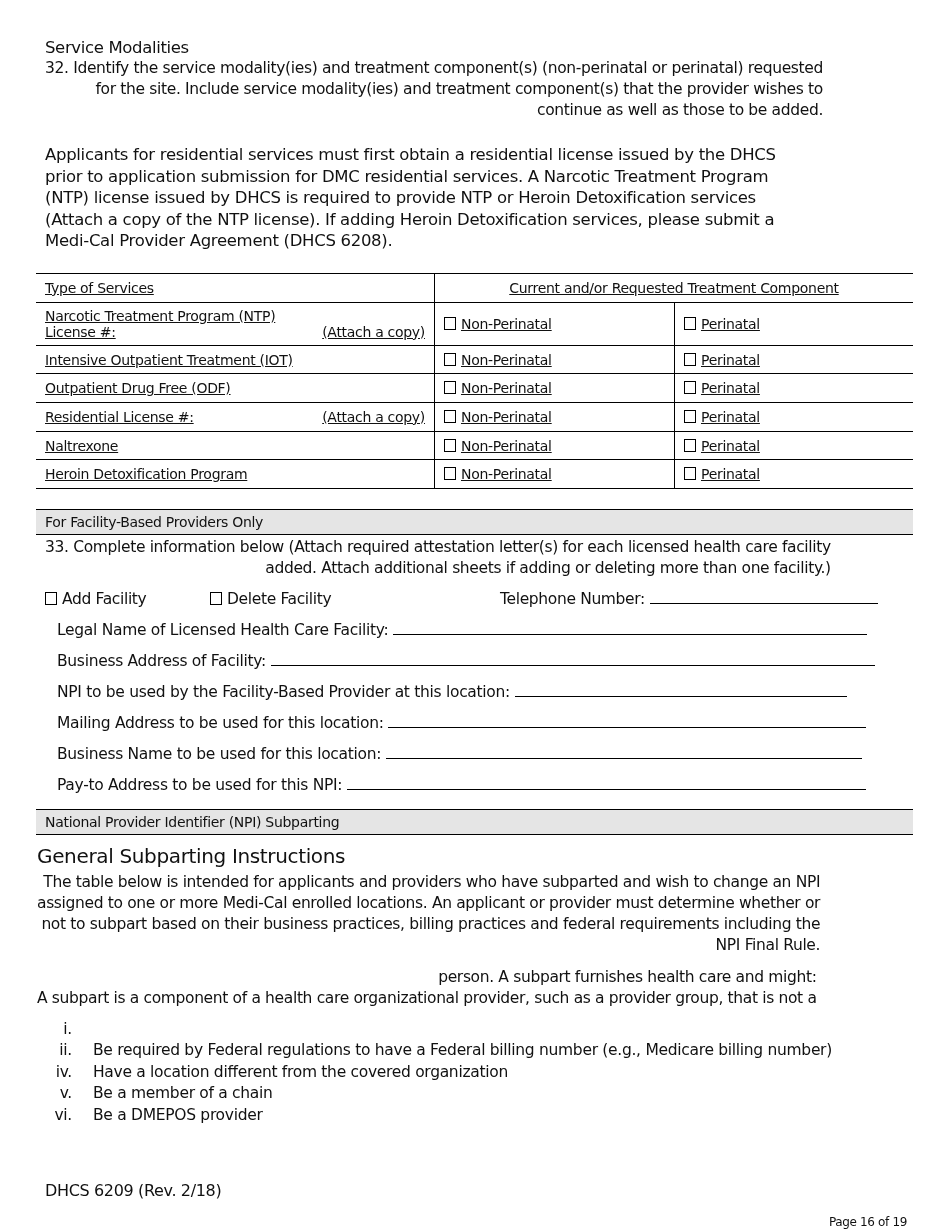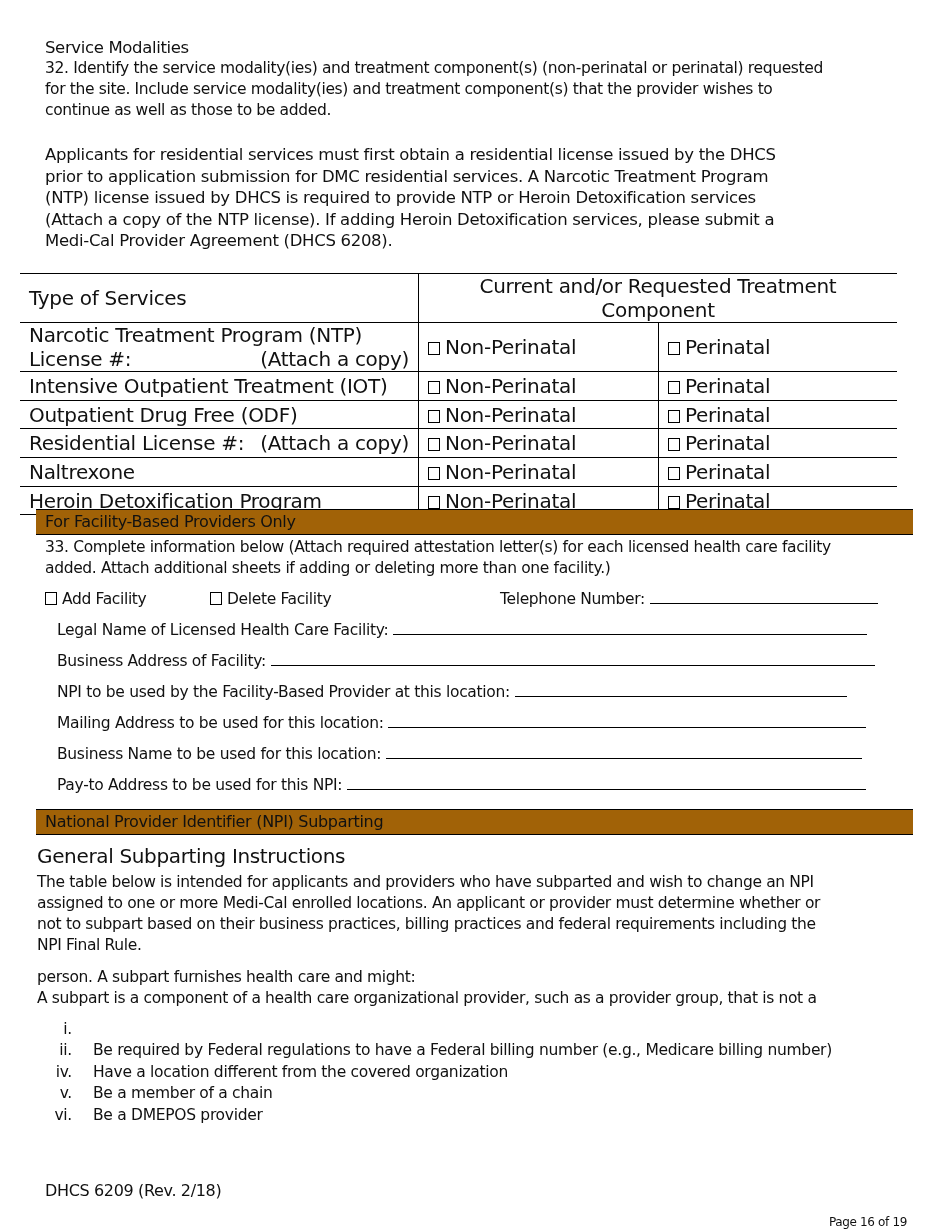--- a/index.html
+++ b/index.html
@@ -2,45 +2,45 @@
 <html><head>
 <meta charset="utf-8">
 <style>
   html, body { margin: 0; padding: 0; background: #ffffff; }
   body {
     width: 950px; height: 1230px; position: relative; overflow: hidden;
     font-family: "DejaVu Sans", sans-serif; color: #111;
     font-size: 15px;
   }
   .abs { position: absolute; }
-  .txt { font-size: 15.5px; letter-spacing: -0.35px; line-height: 21px; white-space: nowrap; }
+  .txt { font-size: 15.5px; letter-spacing: -0.35px; line-height: 21px; white-space: nowrap; text-align: right; }
   .para { font-size: 16.5px; letter-spacing: -0.3px; line-height: 21.5px; white-space: nowrap; }
 
   table.svc {
-    position: absolute; left: 20px; top: 273px; width: 877px;
-    border-collapse: collapse; font-size: 20px; letter-spacing: -0.3px;
+    position: absolute; left: 36px; top: 273px; width: 877px;
+    border-collapse: collapse; font-size: 14px; letter-spacing: -0.3px; text-decoration: underline;
   }
   table.svc td, table.svc th {
     border-top: 1px solid #000; border-bottom: 1px solid #000;
     padding: 0 9px; font-weight: normal; text-align: left; vertical-align: middle;
   }
   table.svc td.c1, table.svc th.c1 { width: 380px; border-right: 1px solid #000; }
   table.svc td.c2 { width: 221px; border-right: 1px solid #000; }
   table.svc th.hdr { text-align: center; }
   table.svc tr { height: 28.7px; }
   table.svc tr.tall { height: 43px; }
   .split { display: flex; justify-content: space-between; }
   .cb {
     display: inline-block; width: 10px; height: 11px; border: 1px solid #000;
     vertical-align: -1px; margin-right: 5px; background: #fff;
   }
   .band {
     position: absolute; left: 36px; width: 877px; height: 26px;
-    background: #a16207; border-top: 1px solid #000; border-bottom: 1px solid #000;
-    box-sizing: border-box; padding-left: 9px; font-size: 16px; letter-spacing: -0.3px; line-height: 24px;
+    background: #e5e5e5; border-top: 1px solid #000; border-bottom: 1px solid #000;
+    box-sizing: border-box; padding-left: 9px; font-size: 14px; letter-spacing: -0.3px; line-height: 24px;
   }
   .field { position: absolute; left: 45px; font-size: 15.5px; letter-spacing: -0.3px; white-space: nowrap; margin-left: 12px; }
   .line { display: inline-block; border-bottom: 1px solid #000; height: 14px; vertical-align: baseline; }
   .list { position: absolute; left: 36px; top: 1019px; font-size: 15.5px; letter-spacing: -0.3px; line-height: 21.4px; }
   .list .row { display: flex; }
   .list .num { width: 36px; text-align: right; padding-right: 21px; }
 </style>
 </head>
 <body>
 

